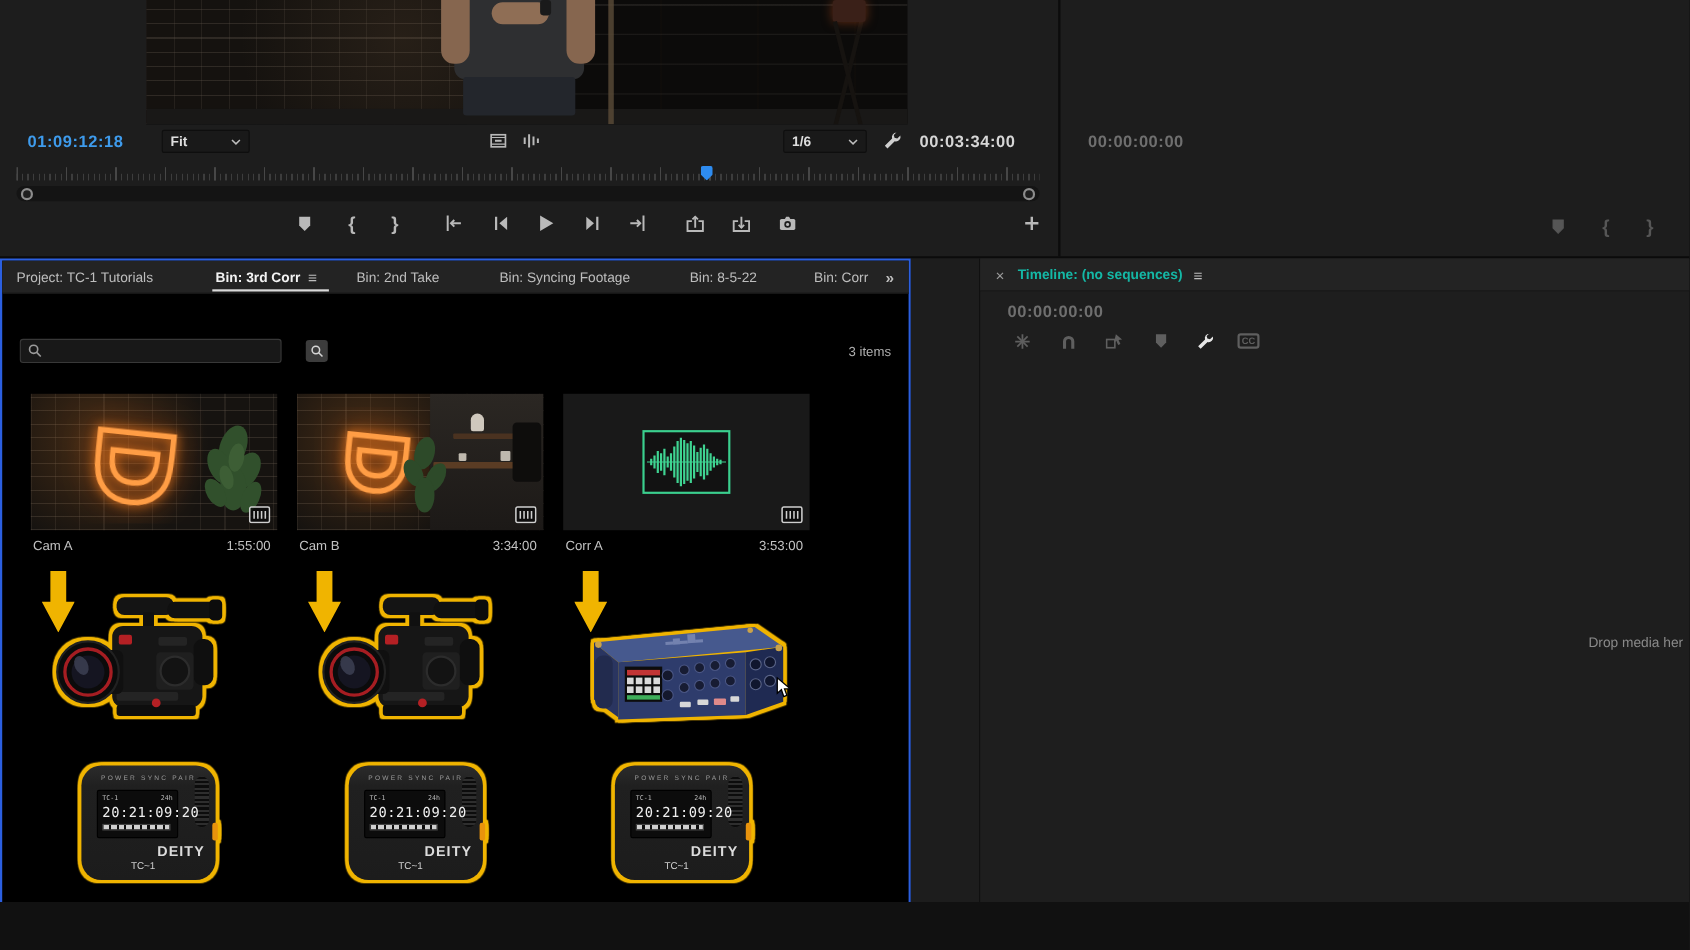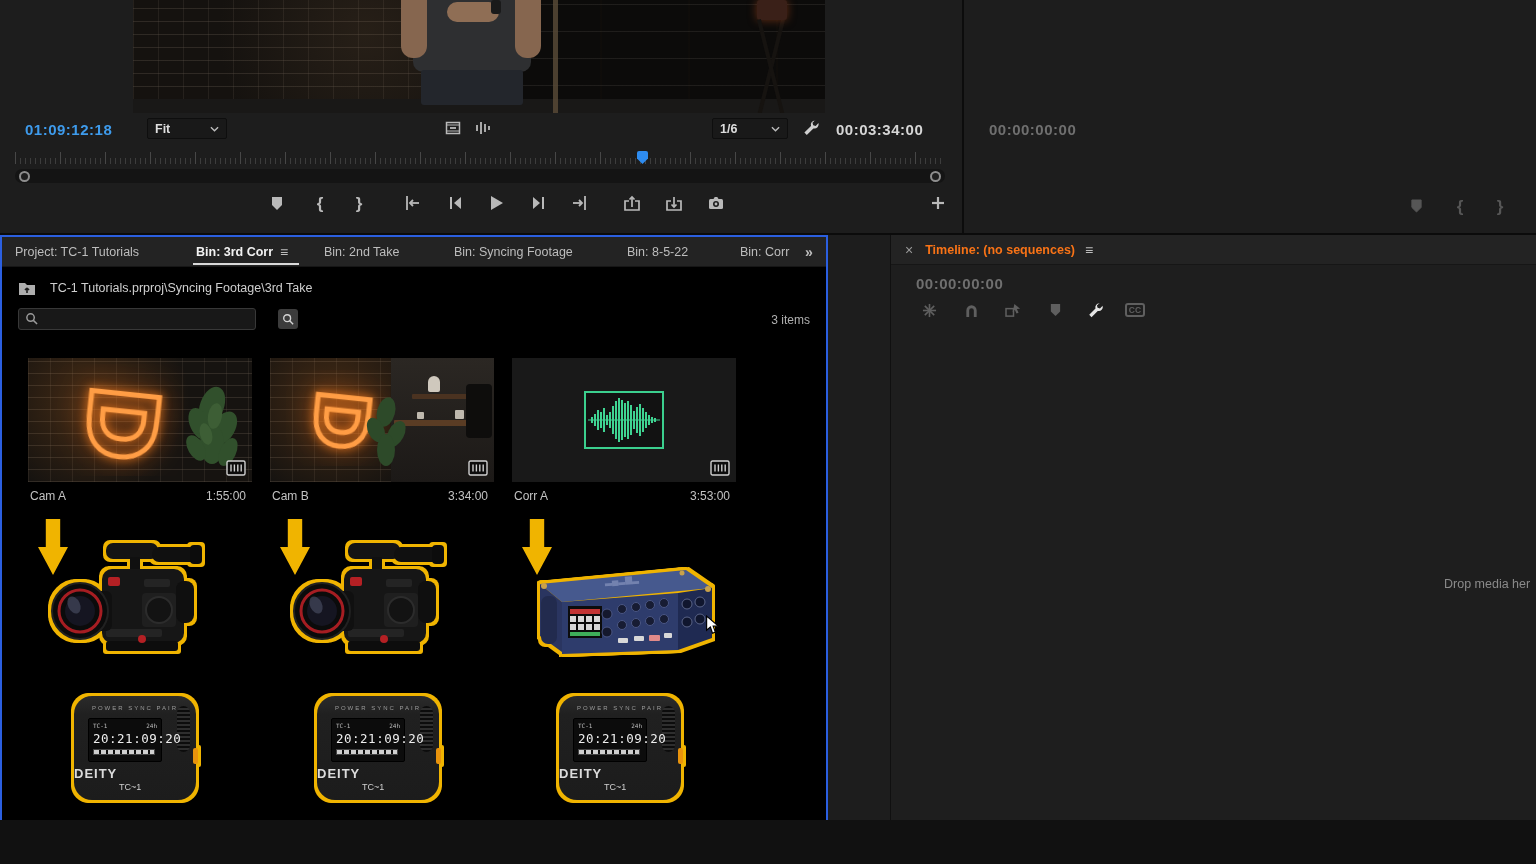--- a/index.html
+++ b/index.html
@@ -110,36 +110,36 @@
 
   .tc1{position:absolute;width:122px;height:104px}
   .tc1 .shell{position:absolute;inset:0;background:linear-gradient(180deg,#2b2b2b 0%,#202020 18%,#1c1c1c 100%);border-radius:18px;overflow:hidden}
   .tc1 .toplabels{position:absolute;left:0;top:9px;width:100%;text-align:center;font-size:6px;letter-spacing:2px;color:#9a9a9a}
   .tc1 .dial{position:absolute;right:6px;top:10px;width:13px;height:46px;border-radius:7px;
     background:repeating-linear-gradient(0deg,#0c0c0c 0 2px,#2e2e2e 2px 4px)}
   .tc1 .screen{position:absolute;left:14px;top:22px;width:74px;height:44px;background:#0c0c0c;border:1px solid #000;border-radius:2px;padding:3px 4px}
   .tc1 .srow{display:flex;justify-content:space-between;font-size:6px;color:#bdbdbd;font-family:"DejaVu Sans Mono",monospace}
   .tc1 .stime{font-family:"DejaVu Sans Mono",monospace;font-size:12.5px;color:#efefef;letter-spacing:.5px;margin-top:2px}
   .tc1 .segs{margin-top:3px;height:6px;width:62px;background:repeating-linear-gradient(90deg,#cfcfcf 0 5px,#0c0c0c 5px 7px);border:1px solid #444}
-  .tc1 .brand{position:absolute;left:0;top:70px;width:92%;text-align:left;font-size:13px;font-weight:bold;letter-spacing:1px;color:#dcdcdc}
+  .tc1 .brand{position:absolute;left:0;top:70px;width:92%;text-align:right;font-size:13px;font-weight:bold;letter-spacing:1px;color:#dcdcdc}
   .tc1 .model{position:absolute;left:0;top:86px;width:92%;text-align:center;font-size:9px;color:#cfcfcf}
   .tc1 .sidebtn{position:absolute;right:-2px;top:52px;width:5px;height:16px;background:#e8930c;border-radius:2px}
 
   .cursor{position:absolute;z-index:9}
 
   
   .pbar{position:absolute;left:0;bottom:0;width:100%;height:26px;background:#232323;border-top:1px solid #141414}
   .pbi{position:absolute;top:4px;width:18px;height:18px;display:flex;align-items:center;justify-content:center}
   .slider-track{position:absolute;left:176px;top:12px;width:62px;height:2px;background:#555}
   .slider-handle{position:absolute;left:166px;top:7px;width:11px;height:11px;border:2px solid #9a9a9a;border-radius:50%;background:#232323}
 
   
   .tl-head{position:absolute;left:0;top:0;width:100%;height:30px;background:#232323;border-bottom:1px solid #161616;display:flex;align-items:center}
   .tl-close{margin-left:14px;font-size:14px;color:#9a9a9a}
-  .tl-title{margin-left:12px;font-size:12.5px;font-weight:bold;color:#f97316}
+  .tl-title{margin-left:12px;font-size:12.5px;font-weight:bold;color:#14b8a6}
   .tl-menu{margin-left:10px;font-size:14px;color:#bdbdbd}
   .tl-tc{position:absolute;left:25px;top:40px}
   .tli{position:absolute;top:66px;width:20px;height:18px;display:flex;align-items:center;justify-content:center}
   .ccbox{font-size:8.5px;font-weight:bold;color:#5f5f5f;border:2px solid #5f5f5f;border-radius:3px;padding:0 2px;line-height:1.2}
   .drophint{position:absolute;left:553px;top:342px;font-size:12.5px;color:#8a8a8a;white-space:nowrap}
   .tl-band{position:absolute;left:0;top:608px;width:100%;height:9px;background:#272727}
 </style>
 </head>
 <body>
 
@@ -327,29 +327,20 @@
           <span>Bin: 8-5-22</span>
         </div>
       <div class="tab" style="left:738px">
           <span>Bin: Corr</span>
         </div>
       <div class="tab" style="left:803px;font-size:14px;font-weight:bold">
           <span>»</span>
         </div>
     </div>
 
-    <div class="crumbrow">
-      <div style="margin-left:16px">
-        <svg width="18" height="15" viewBox="0 0 18 15">
-            <path d="M1 2h6l2 2h8v10H1z" fill="#aeaeae"></path>
-            <path d="M9 12V7m0 0L7 9m2-2l2 2" stroke="#1d1d1d" stroke-width="1.6" fill="none"></path>
-          </svg>
-      </div>
-      <span class="crumbtext">TC-1 Tutorials.prproj\Syncing Footage\3rd Take</span>
-    </div>
 
     <input class="searchbox" type="text" value="" style="">
     <div class="search-mag">
       <svg width="13" height="13" viewBox="0 0 14 14" fill="none" stroke="#9a9a9a" stroke-width="1.6">
           <circle cx="6" cy="6" r="4"></circle>
           <line x1="9" y1="9" x2="13" y2="13"></line>
         </svg>
     </div>
     <div class="binsearch">
       <svg width="12" height="12" viewBox="0 0 14 14" fill="none" stroke="#d5d5d5" stroke-width="1.6">

